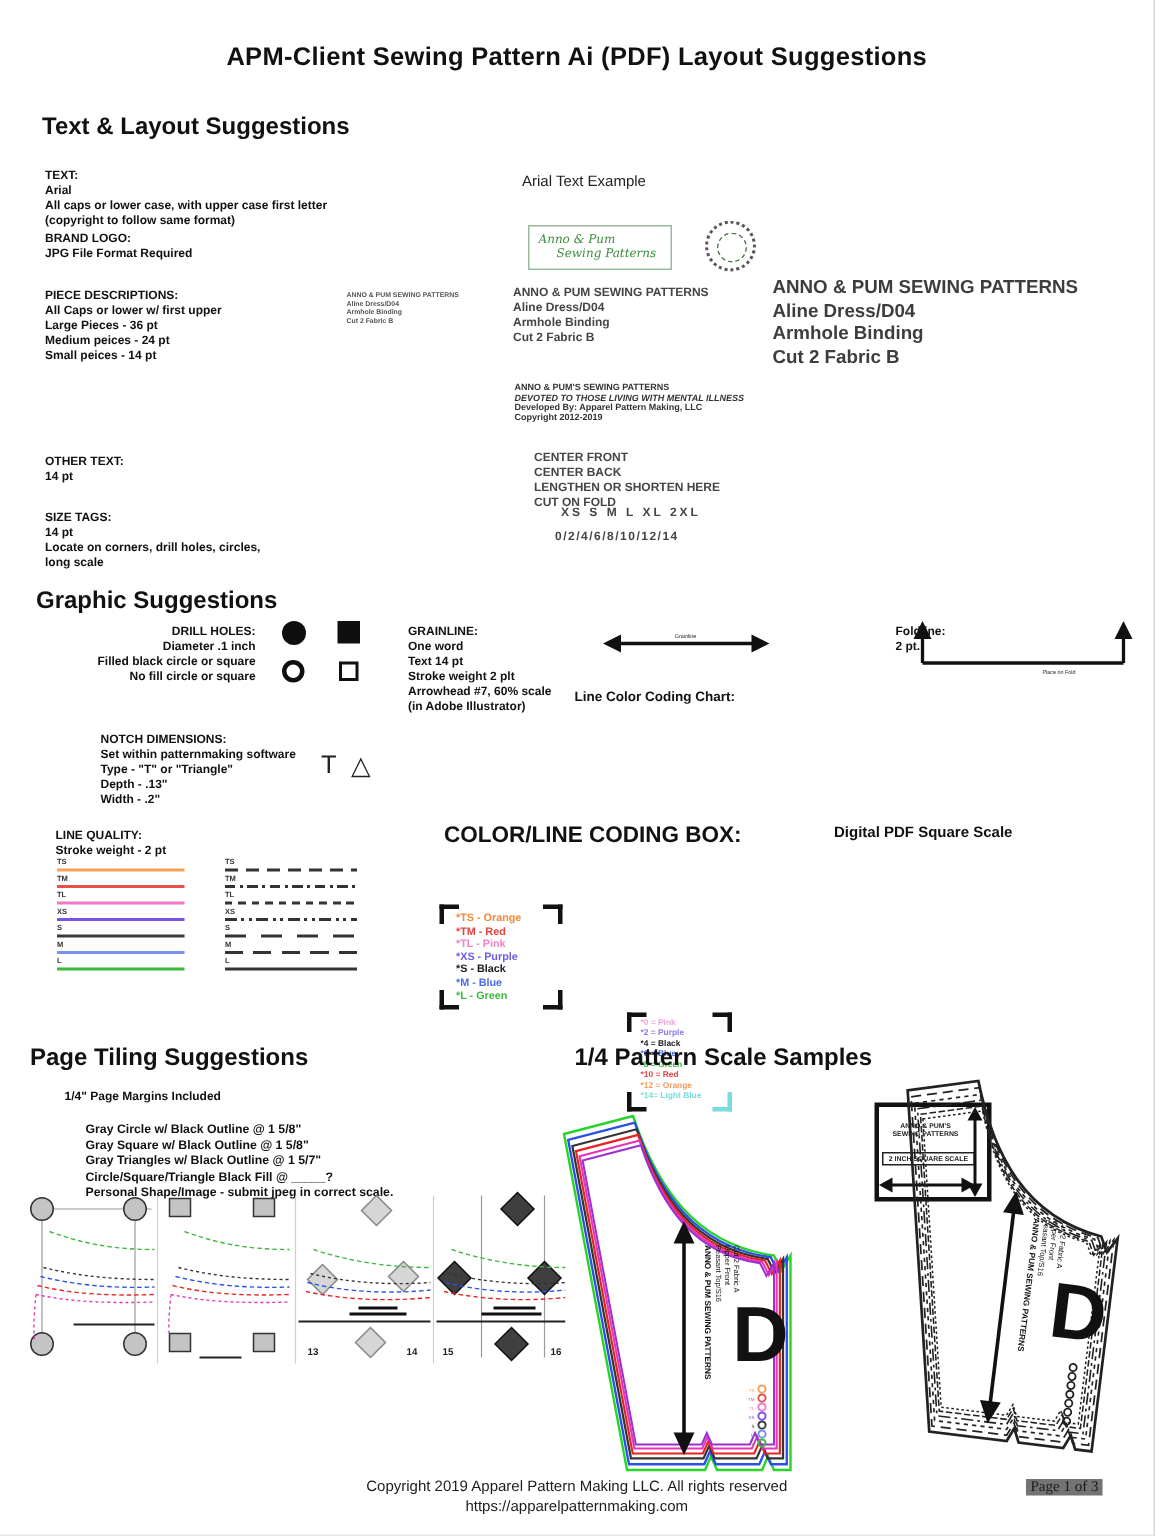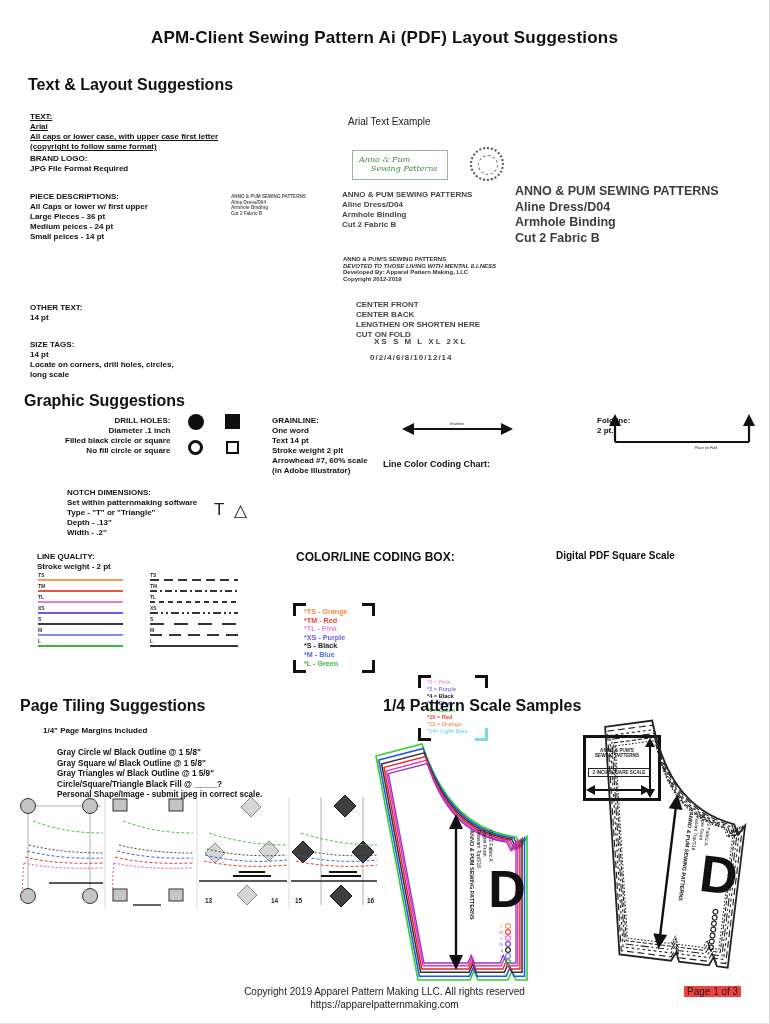--- a/index.html
+++ b/index.html
@@ -52,21 +52,21 @@
 </style>
 </head>
 <body>
 
 <div class="page">
 
   <div class="abs title" style="left:0;right:0;top:28px;text-align:center;">APM-Client Sewing Pattern Ai (PDF) Layout Suggestions</div>
 
   <div class="abs h1" style="left:28px;top:76px;">Text &amp; Layout Suggestions</div>
 
-  <div class="abs spec" style="left:30px;top:112px;text-decoration:underline;">
+  <div class="abs spec" style="left:30px;top:112px;">
     <div class="t">TEXT:</div>
     <div>Arial</div>
     <div>All caps or lower case, with upper case first letter</div>
     <div>(copyright to follow same format)</div>
   </div>
 
   <div class="abs spec" style="left:30px;top:154px;">
     <div class="t">BRAND LOGO:</div>
     <div>JPG File Format Required</div>
   </div>
@@ -249,21 +249,21 @@
     <div class="lq-row">
         <span class="lq-lbl">M</span>
         <div class="lq-dash d6"></div>
       </div>
     <div class="lq-row">
         <span class="lq-lbl">L</span>
         <div class="lq-dash d7"></div>
       </div>
   </div>
 
-  <div class="abs spec" style="left:296px;top:552px;font-size:12px;">COLOR/LINE CODING BOX:</div>
+  <div class="abs spec" style="left:296px;top:552px;font-size:15px;">COLOR/LINE CODING BOX:</div>
   <div class="abs cbox" style="left:293px;top:573px;width:82px;height:70px;">
     <div class="corner c-tl"></div>
       <div class="corner c-tr"></div>
     <div class="corner c-bl"></div>
       <div class="corner c-br"></div>
     <div style="padding:5px 0 0 11px;">
       <div class="cb1-row" style="color: rgb(244, 136, 60);">*TS - Orange</div>
       <div class="cb1-row" style="color: rgb(232, 64, 58);">*TM - Red</div>
       <div class="cb1-row" style="color: rgb(238, 130, 200);">*TL - Pink</div>
       <div class="cb1-row" style="color: rgb(106, 90, 232);">*XS - Purple</div>
@@ -304,21 +304,21 @@
       <polygon points="0,52 9,47 9,57" fill="#111"></polygon>
       <polygon points="64,52 55,47 55,57" fill="#111"></polygon>
     </svg>
   </div>
 
   <div class="abs h1" style="left:20px;top:697px;">Page Tiling Suggestions</div>
   <div class="abs spec" style="left:43px;top:726px;">1/4" Page Margins Included</div>
   <div class="abs spec" style="left:43px;top:748px;font-size:8.2px;line-height:10.5px;margin-left:14px;">
     <div>Gray Circle w/ Black Outline @ 1 5/8"</div>
     <div>Gray Square w/ Black Outline @ 1 5/8"</div>
-    <div>Gray Triangles w/ Black Outline @ 1 5/9"</div>
+    <div>Gray Triangles w/ Black Outline @ 1 5/7"</div>
     <div>Circle/Square/Triangle Black Fill @ _____?</div>
     <div>Personal Shape/Image - submit jpeg in correct scale.</div>
   </div>
 
   <svg class="abs" style="left:15px;top:793px;" width="362" height="120" viewBox="0 0 362 120">
 
     <line x1="90" y1="4" x2="90" y2="116" stroke="#cfcfcf" stroke-width="0.8"></line>
     <line x1="182" y1="4" x2="182" y2="116" stroke="#cfcfcf" stroke-width="0.8"></line>
     <line x1="274" y1="4" x2="274" y2="116" stroke="#cfcfcf" stroke-width="0.8"></line>
 
@@ -450,15 +450,15 @@
           <circle cx="142" cy="226" r="2.4"></circle>
           <circle cx="142" cy="232" r="2.4"></circle>
       </g>
     </g>
   </svg>
 
   <div class="abs foot" style="left:0;right:0;top:986px;">
     <div>Copyright 2019 Apparel Pattern Making LLC. All rights reserved</div>
     <div>https://apparelpatternmaking.com</div>
   </div>
-  <div class="abs" style="left:684px;top:986px;font-size:10px;color:#1c1c1c;background:#ef4444;padding:0 3px;">Page 1 of 3</div>
+  <div class="abs" style="left:684px;top:986px;font-size:10px;color:#1c1c1c;background:#737373;padding:0 3px;font-family:Liberation Serif, serif;">Page 1 of 3</div>
 
 </div>
 
 </body></html>

